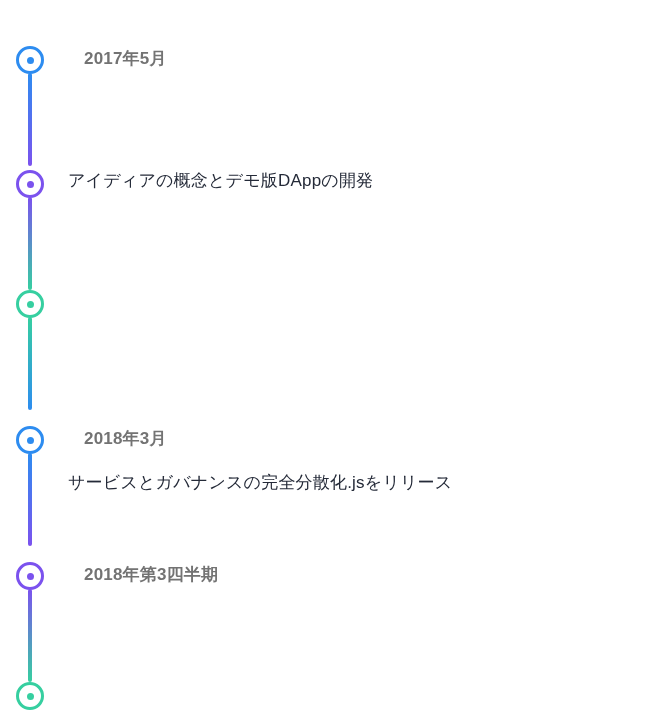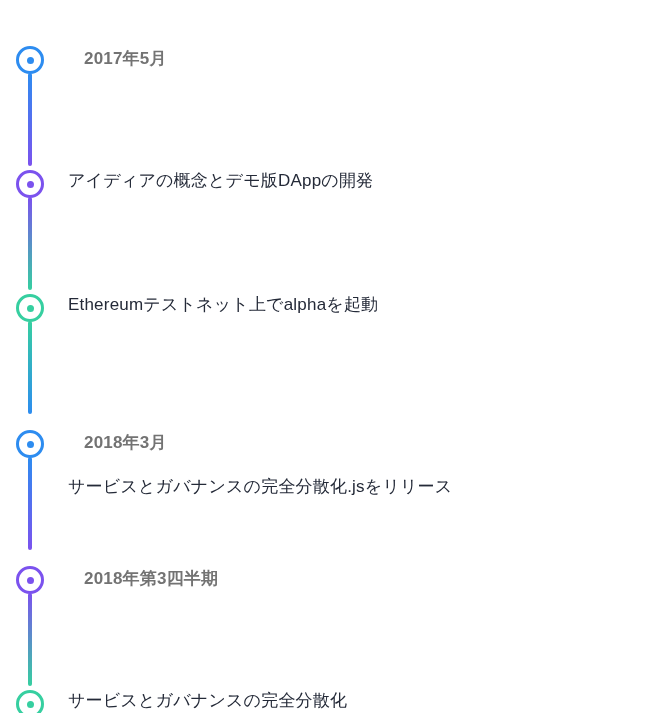--- a/index.html
+++ b/index.html
@@ -101,21 +101,20 @@
         <span class="t-marker-dot"></span>
       </span>
       <p class="t-desc">アイディアの概念とデモ版DAppの開発</p>
     </div>
 
     <div class="t-item" style="--c: #36cfa0; --c-next: #2d8cf0;">
       <span class="t-tail"></span>
       <span class="t-marker">
         <span class="t-marker-dot"></span>
       </span>
-      <p class="t-desc">Ethereumテストネット上でalphaを起動</p>
     </div>
 
     <div class="t-item" style="--c: #2d8cf0; --c-next: #7b52ee;">
       <span class="t-tail"></span>
       <span class="t-marker">
         <span class="t-marker-dot"></span>
       </span>
       <h3 class="t-title">2018年3月</h3>
       <p class="t-desc">サービスとガバナンスの完全分散化.jsをリリース</p>
     </div>
@@ -126,17 +125,16 @@
         <span class="t-marker-dot"></span>
       </span>
       <h3 class="t-title">2018年第3四半期</h3>
     </div>
 
     <div class="t-item" style="--c: #36cfa0; --c-next: #36cfa0;">
 
       <span class="t-marker">
         <span class="t-marker-dot"></span>
       </span>
-      <p class="t-desc">サービスとガバナンスの完全分散化</p>
     </div>
 
   </div>
 </div>
 
 </body></html>

